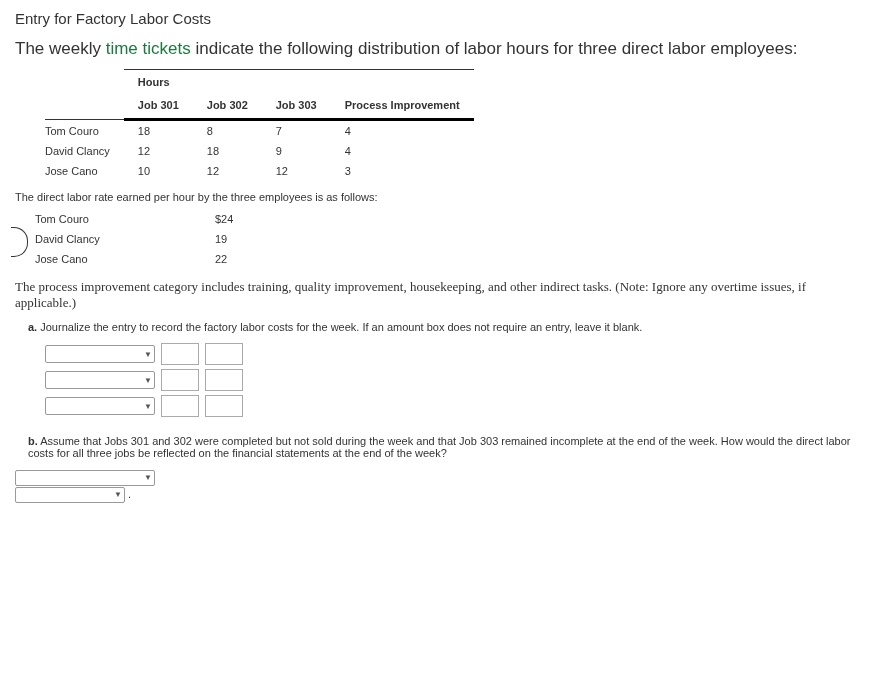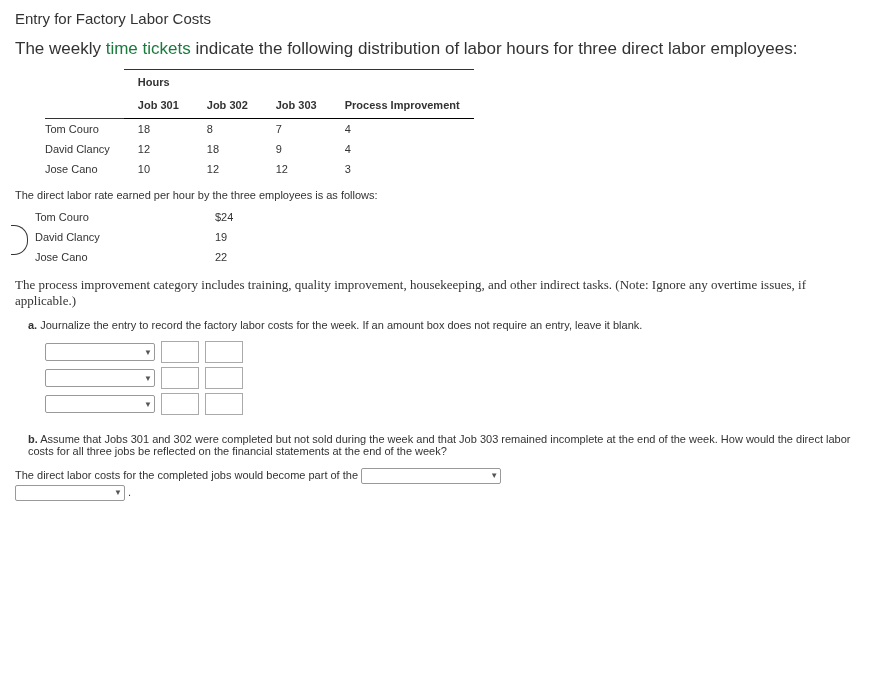--- a/index.html
+++ b/index.html
@@ -36,21 +36,21 @@
       font-weight: normal;
     }
     .hours-table .group-header th {
       border-top: 1px solid #333;
       border-bottom: none;
       font-weight: bold;
       padding-top: 6px;
       padding-bottom: 6px;
     }
     .hours-table .col-header th {
-      border-bottom: 1px solid #000000;
+      border-bottom: 3px solid #000000;
       font-weight: bold;
       padding-bottom: 6px;
     }
     .hours-table .col-header th.process {
       line-height: 1.3;
     }
     .hours-table td.name {
       text-align: left;
       padding-left: 0;
     }
@@ -257,19 +257,19 @@
     <div class="amount-box"></div>
     <div class="amount-box"></div>
   </div>
 </div>
 
 <div class="question">
   <span class="q-label">b.</span><span> Assume that Jobs 301 and 302 were completed but not sold during the week and that Job 303 remained incomplete at the end of the week. How would the direct labor costs for all three jobs be reflected on the financial statements at the end of the week?</span>
 </div>
 
 <div class="part-b-text">
-  <span>The direct labor costs for the completed jobs would become part of the </span><span class="inline-select">
+  <span class="inline-select">
       <span class="arrow">▼</span>
     </span><br>
   <span class="inline-select small">
       <span class="arrow">▼</span>
     </span><span> .</span>
 </div>
 
 </body></html>

